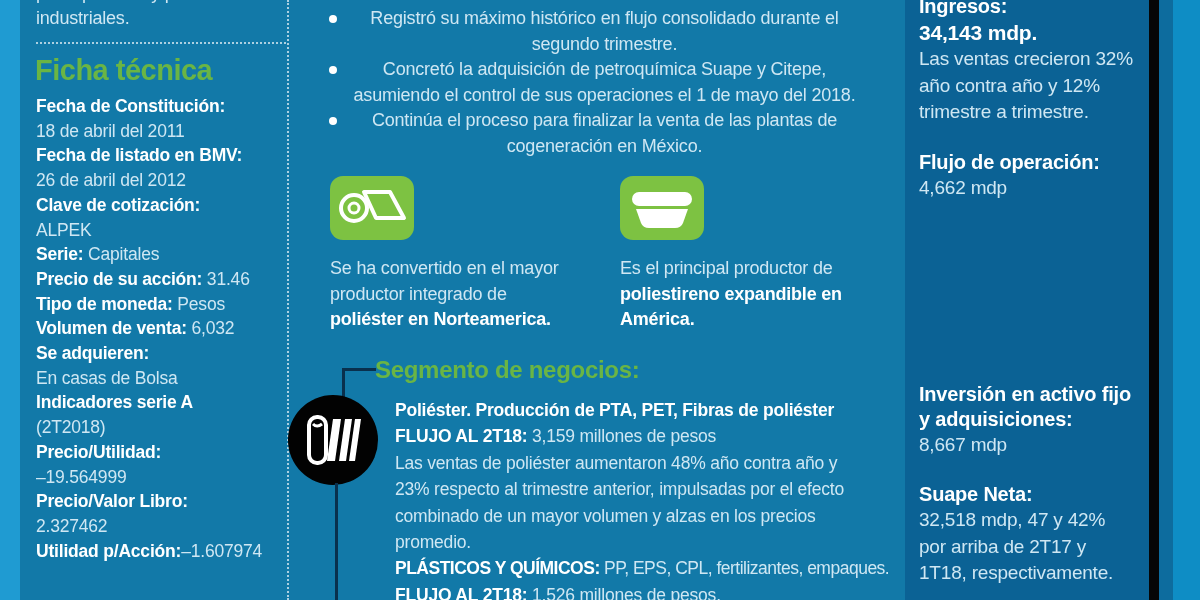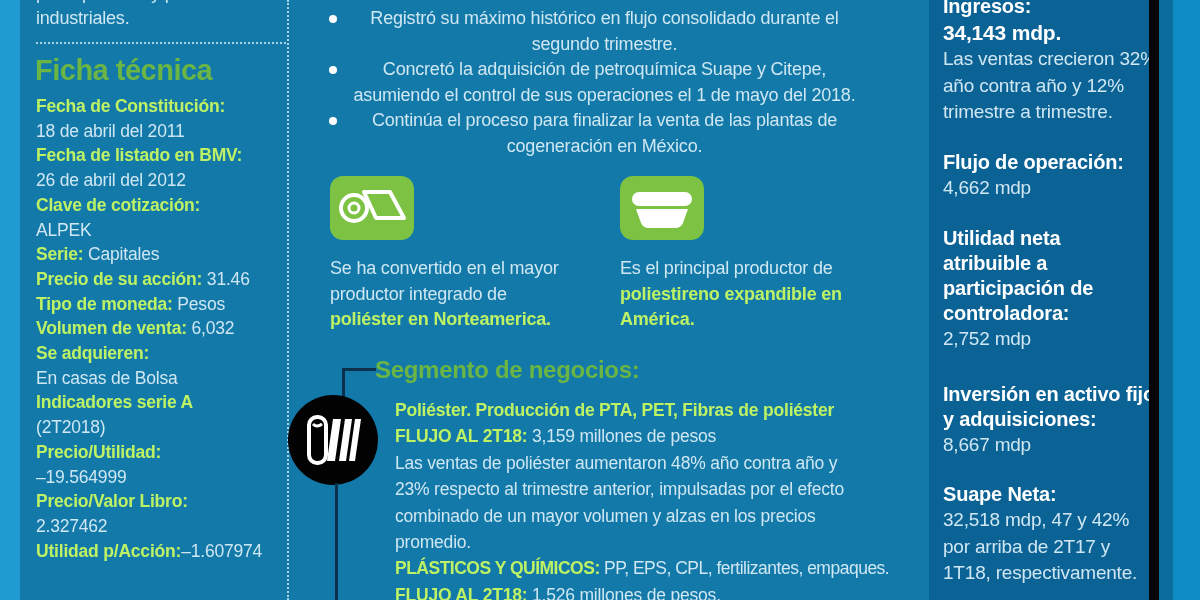--- a/index.html
+++ b/index.html
@@ -3,21 +3,21 @@
 <meta charset="utf-8">
 <style>
   html,body{margin:0;padding:0;background:#333;}
   .canvas{
     position:relative;width:1200px;height:600px;overflow:hidden;
     background:#1279a8;
     font-family:"Liberation Sans", sans-serif;
     color:#cfe7f3;
     letter-spacing:-0.2px;
   }
-  b,.bold{color:#bef264;font-weight:bold;}
+  b,.bold{color:#ffffff;font-weight:bold;}
   
   .left-stripe{position:absolute;left:0;top:0;width:20px;height:600px;background:#1f9bd2;}
   .black-bar{position:absolute;left:1149px;top:0;width:10px;height:600px;background:#060606;}
   .right-strip-dark{position:absolute;left:1159px;top:0;width:14px;height:600px;background:#0d6c9e;}
   .right-strip-bright{position:absolute;left:1173px;top:0;width:27px;height:600px;background:#0e8dc5;}
   
   .vdash{position:absolute;left:287px;top:0;height:600px;border-left:2px dotted rgba(255,255,255,.65);}
   .hdash{position:absolute;left:36px;top:42px;width:250px;border-top:2px dotted rgba(255,255,255,.65);}
   
   .clipped-line{position:absolute;left:36px;top:-17px;font-size:18px;white-space:nowrap;}
@@ -39,21 +39,21 @@
   
   .seg-title{position:absolute;left:375px;top:356px;font-size:24px;font-weight:bold;color:#6ab544;letter-spacing:-0.3px;text-align:center;}
   .elbow-h{position:absolute;left:342px;top:368px;width:34px;height:3px;background:#09304d;}
   .elbow-v{position:absolute;left:342px;top:368px;width:3px;height:34px;background:#09304d;}
   .seg-circle{position:absolute;left:288px;top:395px;width:90px;height:90px;border-radius:50%;background:#020202;display:flex;align-items:center;justify-content:center;}
   .drop-line{position:absolute;left:335px;top:483px;width:3px;height:117px;background:#09304d;}
   .seg-text{position:absolute;left:395px;top:397px;width:478px;font-size:17.5px;line-height:26.4px;}
   .nowrap{white-space:nowrap;}
   .tight{letter-spacing:-0.5px;}
   
-  .results{position:absolute;left:905px;top:0;width:246px;height:600px;background:#0b6295;margin-left:24px;}
+  .results{position:absolute;left:905px;top:0;width:246px;height:600px;background:#0b6295;}
   .rblock{position:absolute;left:14px;width:224px;}
   .rb1{top:-6px;} .rb2{top:150px;} .rb3{top:226px;} .rb4{top:382px;} .rb5{top:482px;}
   .rlabel{font-size:20px;font-weight:bold;color:#ffffff;line-height:25px;white-space:nowrap;}
   .rvalue{font-size:19px;line-height:26px;white-space:nowrap;}
   .rvalue-bold{font-size:21px;font-weight:bold;color:#ffffff;line-height:27px;white-space:nowrap;}
   .rnote{font-size:19px;line-height:26.5px;white-space:nowrap;}
   svg{display:block;}
 </style>
 </head>
 <body>
@@ -65,27 +65,20 @@
     <div class="rblock rb1">
       <div class="rlabel">Ingresos:</div>
       <div class="rvalue-bold">34,143 mdp.</div>
       <div class="rnote">Las ventas crecieron 32%</div>
       <div class="rnote">año contra año y 12%</div>
       <div class="rnote">trimestre a trimestre.</div>
     </div>
     <div class="rblock rb2">
       <div class="rlabel">Flujo de operación:</div>
       <div class="rvalue">4,662 mdp</div>
-    </div>
-    <div class="rblock rb3">
-      <div class="rlabel">Utilidad neta</div>
-      <div class="rlabel">atribuible a</div>
-      <div class="rlabel">participación de</div>
-      <div class="rlabel">controladora:</div>
-      <div class="rvalue">2,752 mdp</div>
     </div>
     <div class="rblock rb4">
       <div class="rlabel">Inversión en activo fijo</div>
       <div class="rlabel">y adquisiciones:</div>
       <div class="rvalue">8,667 mdp</div>
     </div>
     <div class="rblock rb5">
       <div class="rlabel">Suape Neta:</div>
       <div class="rnote">32,518 mdp, 47 y 42%</div>
       <div class="rnote">por arriba de 2T17 y</div>

